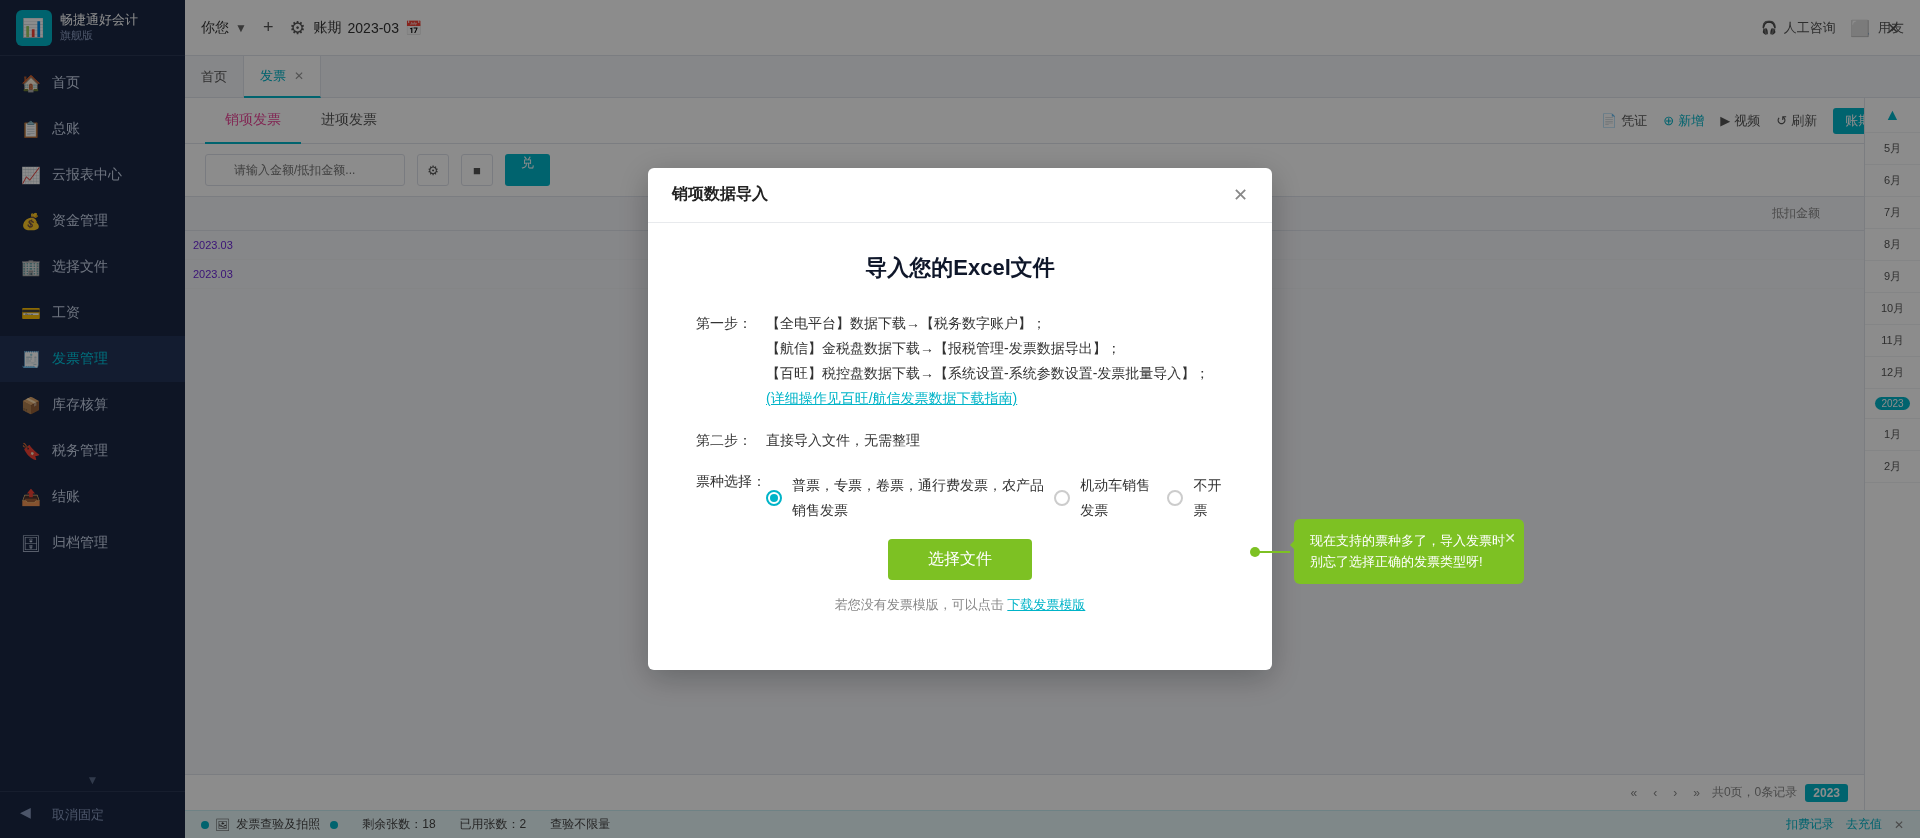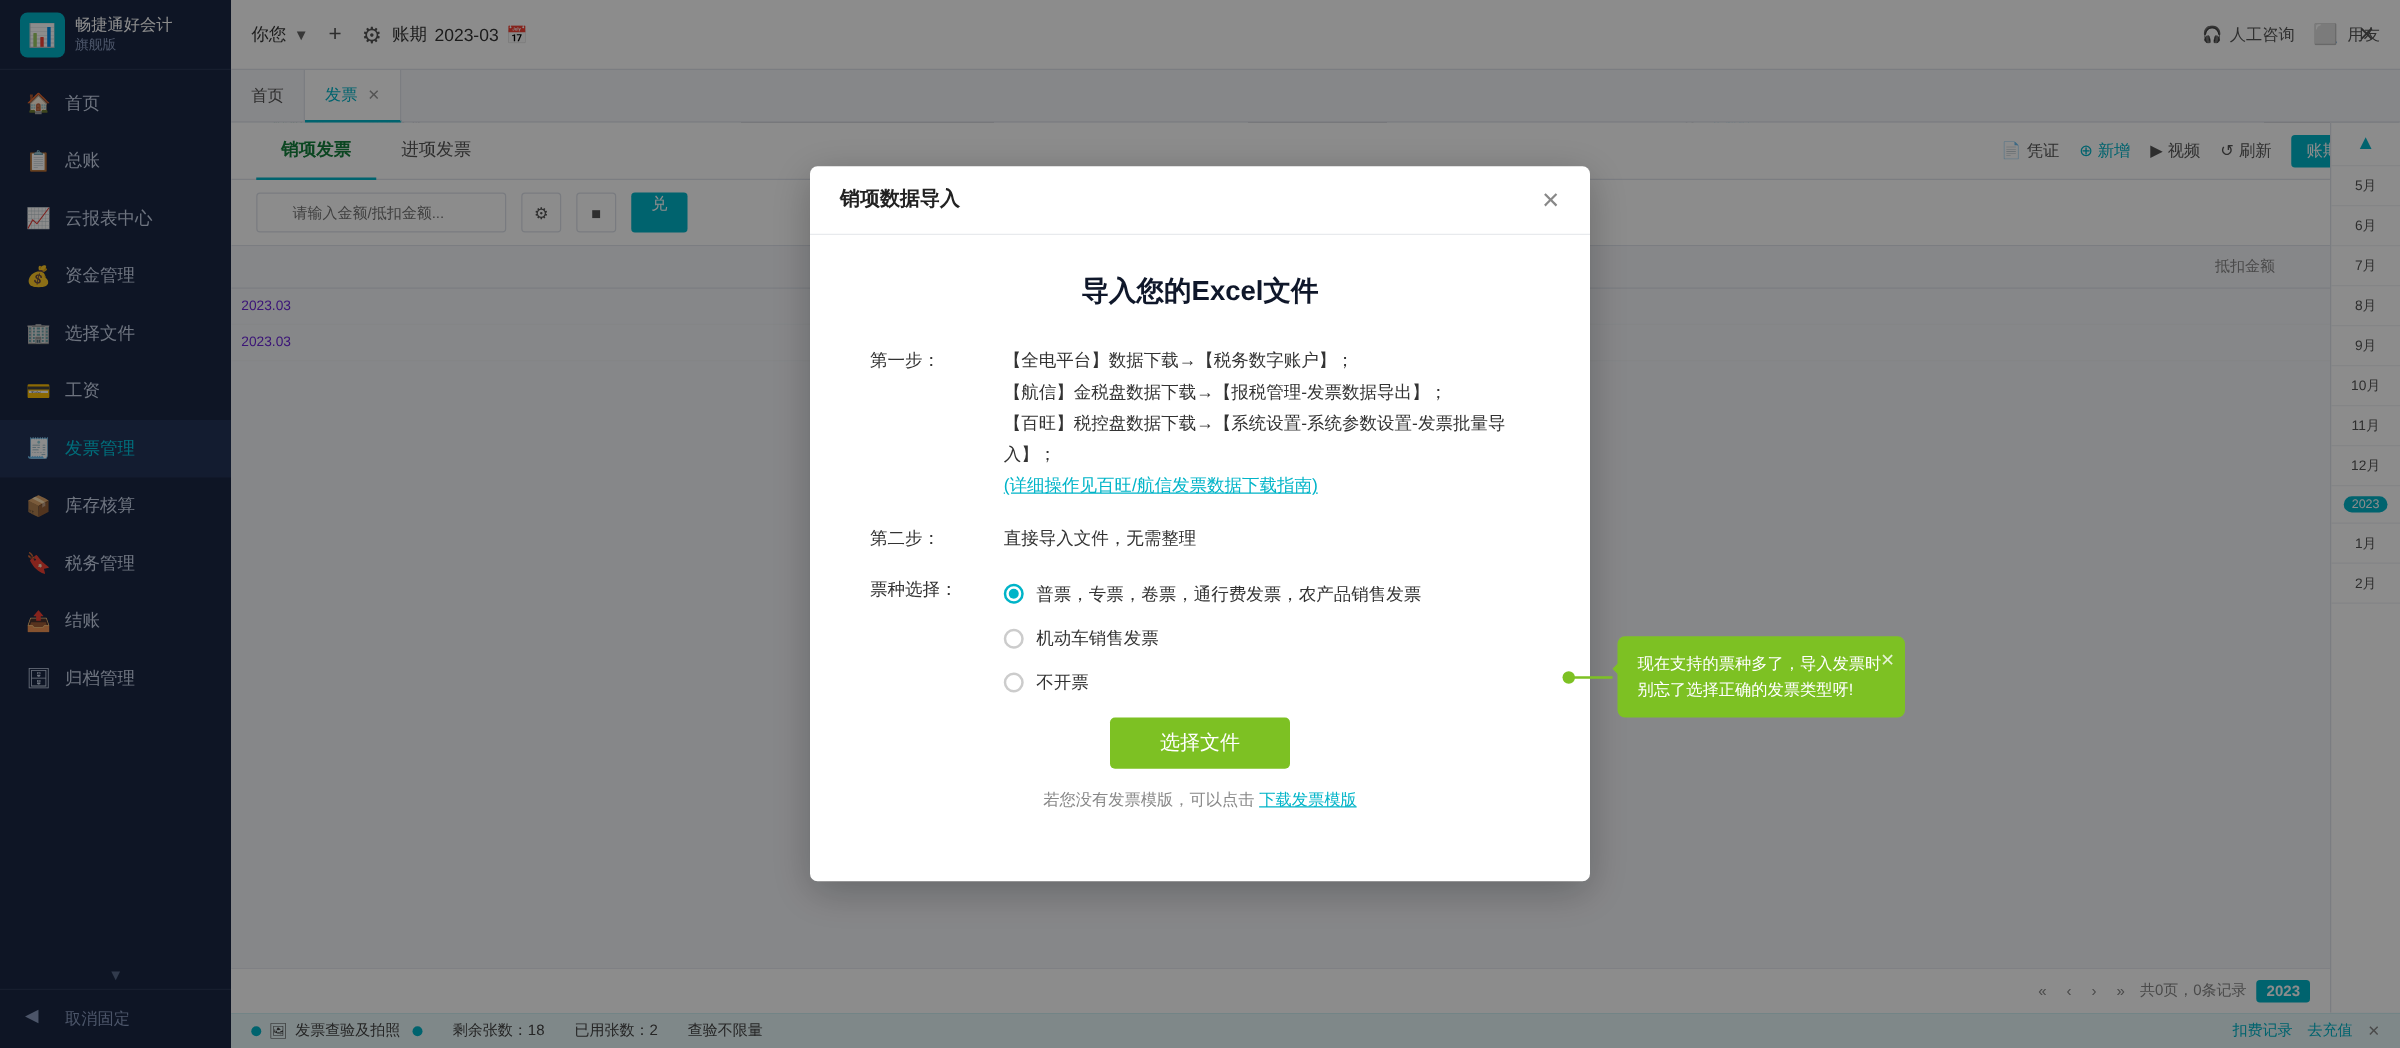--- a/index.html
+++ b/index.html
@@ -69,21 +69,21 @@
     .content-header {
       background: #fff; padding: 0 20px; height: 46px;
       display: flex; align-items: center; justify-content: space-between;
       border-bottom: 1px solid #e0e4ec;
     }
     .content-tabs { display: flex; gap: 0; }
     .content-tab {
       padding: 0 20px; height: 46px; display: flex; align-items: center;
       font-size: 14px; cursor: pointer; color: #555; border-bottom: 2px solid transparent;
     }
-    .content-tab.active { color: #15803d; border-bottom: 2px solid #00b4c8; font-weight: 700; }
+    .content-tab.active { color: #ec4899; border-bottom: 2px solid #00b4c8; font-weight: 400; }
     .content-actions { display: flex; align-items: center; gap: 16px; font-size: 13px; color: #555; }
     .content-actions .action-item { display: flex; align-items: center; gap: 4px; cursor: pointer; }
     .action-teal { color: #00b4c8; }
     .btn-period {
       background: #00b4c8; color: white; padding: 4px 12px; border-radius: 3px;
       cursor: pointer; font-size: 13px; display: flex; align-items: center; gap: 4px;
     }
 
     .content-toolbar {
       background: #fff; padding: 10px 20px; display: flex; align-items: center; gap: 12px;
@@ -152,23 +152,23 @@
     .modal-header {
       padding: 16px 24px; border-bottom: 1px solid #e8eaed;
       display: flex; align-items: center; justify-content: space-between;
     }
     .modal-header .modal-title { font-size: 16px; font-weight: bold; color: #222; }
     .modal-header .modal-close { cursor: pointer; color: #888; font-size: 18px; }
     .modal-body { padding: 30px 48px 24px; }
     .modal-main-title { text-align: center; font-size: 22px; font-weight: bold; color: #0f172a; margin-bottom: 28px; }
     .step-row { display: flex; margin-bottom: 16px; font-size: 14px; color: #333; line-height: 1.8; }
     .step-label { width: 70px; font-weight: 500; flex-shrink: 0; }
-    .step-content { flex: 1; margin-left: 37px; }
+    .step-content { flex: 1; }
     .step-link { color: #00b4c8; cursor: pointer; text-decoration: underline; }
-    .radio-group { display: flex; flex-direction: column; gap: 10px; margin-top: 4px; }
+    .radio-group { display: flex; flex-direction: row; gap: 10px; margin-top: 4px; }
     .radio-item { display: flex; align-items: center; gap: 10px; font-size: 14px; color: #333; cursor: pointer; }
     .radio-circle {
       width: 16px; height: 16px; border-radius: 50%; border: 2px solid #ccc;
       display: flex; align-items: center; justify-content: center; flex-shrink: 0;
     }
     .radio-circle.selected { border-color: #00b4c8; }
     .radio-circle.selected::after {
       content: ''; width: 8px; height: 8px; border-radius: 50%; background: #00b4c8;
     }
     .modal-footer { text-align: center; padding-bottom: 32px; }

